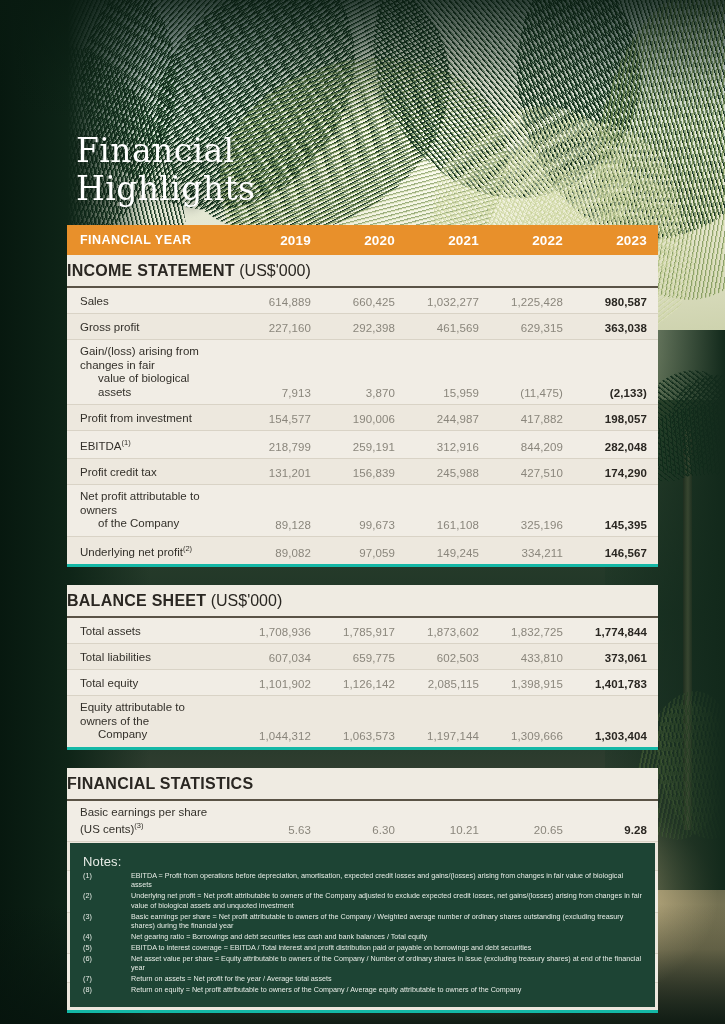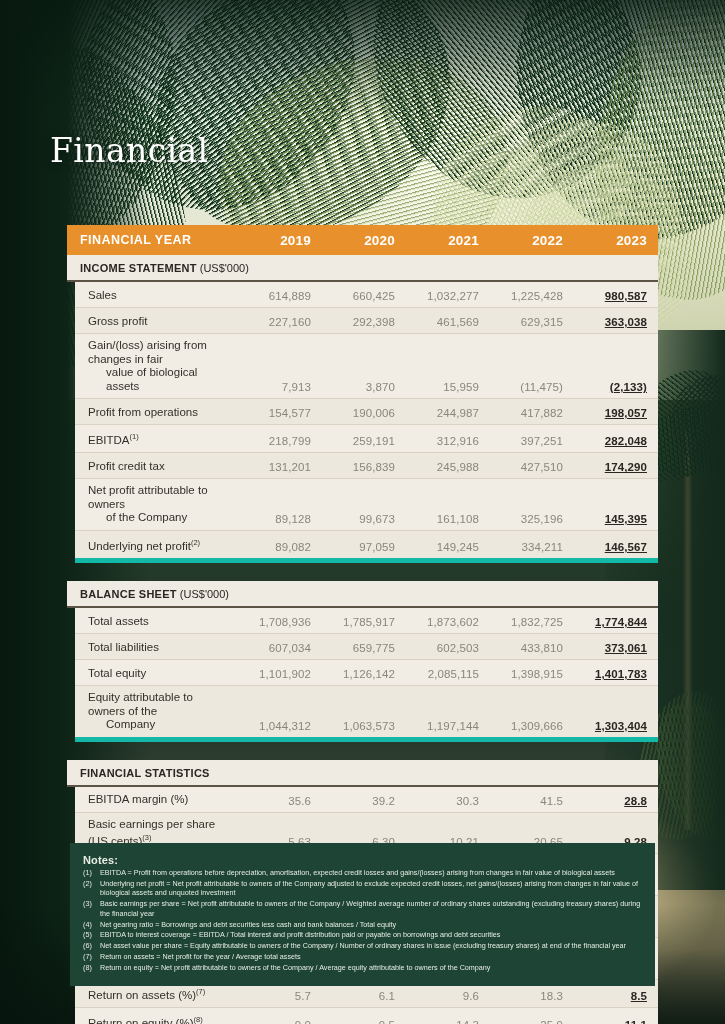--- a/index.html
+++ b/index.html
@@ -79,21 +79,21 @@
   }
 
   .trunk {
     position:absolute;
     background:linear-gradient(90deg, #3a3524 0%, #8d7f58 35%, #b6a678 55%, #554c33 100%);
     border-radius:3px;
   }
 
   
   .title {
-    position:absolute; left:50px; top:132px;
+    position:absolute; left:76px; top:132px;
     color:#ffffff;
     font-family:"DejaVu Serif", serif;
     font-size:33px; line-height:38px; font-weight:400;
     letter-spacing:.4px;
     text-shadow:0 2px 10px rgba(0,0,0,.45);
   }
 
   
   .table-wrap {
     position:absolute; left:67px; top:225px; width:591px;
@@ -108,24 +108,24 @@
     color:#fff; font-size:12.5px; font-weight:bold; letter-spacing:.45px;
     flex:1;
   }
   .hdr .yr {
     color:#fff; font-size:13.5px; font-weight:bold;
     width:84px; text-align:right; letter-spacing:.2px;
   }
 
   .section {
     background:#EFEBE2;
-    padding:7px 11px 6px 13px;
+    padding:7px 11px 6px 0;
     border-bottom:2px solid #5a5346;
     color:#2a2722;
-    font-size:11px;
+    font-size:16px;
   }
   .section b { font-weight:bold; letter-spacing:.25px; }
   .section span { font-weight:normal; }
   .section.gap { margin-top:18px; }
 
   .row {
     display:flex; align-items:flex-end;
     background:#F1EDE5;
     border-bottom:1px solid #d9d3c6;
     padding:5px 11px 5px 13px;
@@ -135,36 +135,36 @@
   .row .rl {
     flex:1; color:#33302a; font-size:11.5px; line-height:13.5px;
     padding-right:8px;
   }
   .row .rl .ind { display:block; padding-left:18px; }
   .row .rl sup { font-size:7.5px; vertical-align:super; }
   .row .v {
     width:84px; text-align:right; font-size:11.5px;
     color:#8a867c; letter-spacing:.1px;
   }
-  .row .v.cur { color:#2a2722; font-weight:bold;text-decoration:underline; }
+  .row .v.cur { color:#2a2722; font-weight:bold; }
   .row:last-child { border-bottom:none; }
 
-  .block { border-bottom:5px solid #14b8a6;margin-left:8px; }
+  .block { border-bottom:3px solid #14b8a6; }
 
   
   .notes {
     position:absolute; left:70px; top:843px; width:585px;
     background:#1d4434;
     padding:11px 13px 13px 13px;
     color:#e7ece6;
   }
-  .notes h4 { font-size:11px; font-weight:bold; margin-bottom:2px; letter-spacing:.15px; }
+  .notes h4 { font-size:13px; font-weight:normal; margin-bottom:2px; letter-spacing:.15px; }
   .note { display:flex; font-size:7.2px; line-height:9.4px; margin-top:1.5px; }
   .note .n { width:17px; flex:none; }
-  .note .t { flex:1; }
+  .note .t { flex:1;margin-left:31px; }
 </style>
 </head>
 <body>
 
 <div class="bg">
   <div class="bg-sky"></div>
   <div class="bg-ground"></div>
   <div class="bg-sand"></div>
   <div class="bg-sand2"></div>
 
@@ -192,20 +192,21 @@
   <div class="frond light" style="left:660px;top:700px;width:80px;height:140px;transform:rotate(-16deg);opacity:.85;"></div>
 
   <div class="bg-leftdark"></div>
   <div class="bg-rightdark"></div>
   <div class="bg-topdark"></div>
   <div class="bg-botdark"></div>
 </div>
 
 <div class="title">
   <div>Financial</div>
+  <div>Highlights</div>
 </div>
 
 <div class="table-wrap">
   <div class="hdr">
     <div class="lbl">FINANCIAL YEAR</div>
     <div class="yr">2019</div>
     <div class="yr">2020</div>
     <div class="yr">2021</div>
     <div class="yr">2022</div>
     <div class="yr">2023</div>
@@ -231,33 +232,33 @@
         </div>
         <div class="row">
           <div class="rl"><span>Gain/(loss) arising from changes in fair</span><span class="ind">value of biological assets</span></div>
           <div class="v">7,913</div>
           <div class="v">3,870</div>
           <div class="v">15,959</div>
           <div class="v">(11,475)</div>
           <div class="v cur">(2,133)</div>
         </div>
         <div class="row">
-          <div class="rl"><span>Profit from operations</span></div>
+          <div class="rl"><span>Profit from investment</span></div>
           <div class="v">154,577</div>
           <div class="v">190,006</div>
           <div class="v">244,987</div>
           <div class="v">417,882</div>
           <div class="v cur">198,057</div>
         </div>
         <div class="row">
           <div class="rl"><span>EBITDA</span><sup>(1)</sup></div>
           <div class="v">218,799</div>
           <div class="v">259,191</div>
           <div class="v">312,916</div>
-          <div class="v">397,251</div>
+          <div class="v">844,209</div>
           <div class="v cur">282,048</div>
         </div>
         <div class="row">
           <div class="rl"><span>Profit credit tax</span></div>
           <div class="v">131,201</div>
           <div class="v">156,839</div>
           <div class="v">245,988</div>
           <div class="v">427,510</div>
           <div class="v cur">174,290</div>
         </div>
@@ -309,28 +310,20 @@
           <div class="v">1,044,312</div>
           <div class="v">1,063,573</div>
           <div class="v">1,197,144</div>
           <div class="v">1,309,666</div>
           <div class="v cur">1,303,404</div>
         </div>
       </div>
       <div class="section gap"><b>FINANCIAL STATISTICS</b><span></span></div>
       <div class="block">
         <div class="row">
-          <div class="rl"><span>EBITDA margin (%)</span></div>
-          <div class="v">35.6</div>
-          <div class="v">39.2</div>
-          <div class="v">30.3</div>
-          <div class="v">41.5</div>
-          <div class="v cur">28.8</div>
-        </div>
-        <div class="row">
           <div class="rl"><span>Basic earnings per share (US cents)</span><sup>(3)</sup></div>
           <div class="v">5.63</div>
           <div class="v">6.30</div>
           <div class="v">10.21</div>
           <div class="v">20.65</div>
           <div class="v cur">9.28</div>
         </div>
         <div class="row">
           <div class="rl"><span>Net gearing ratio (times)</span><sup>(4)</sup></div>
           <div class="v">0.28</div>

